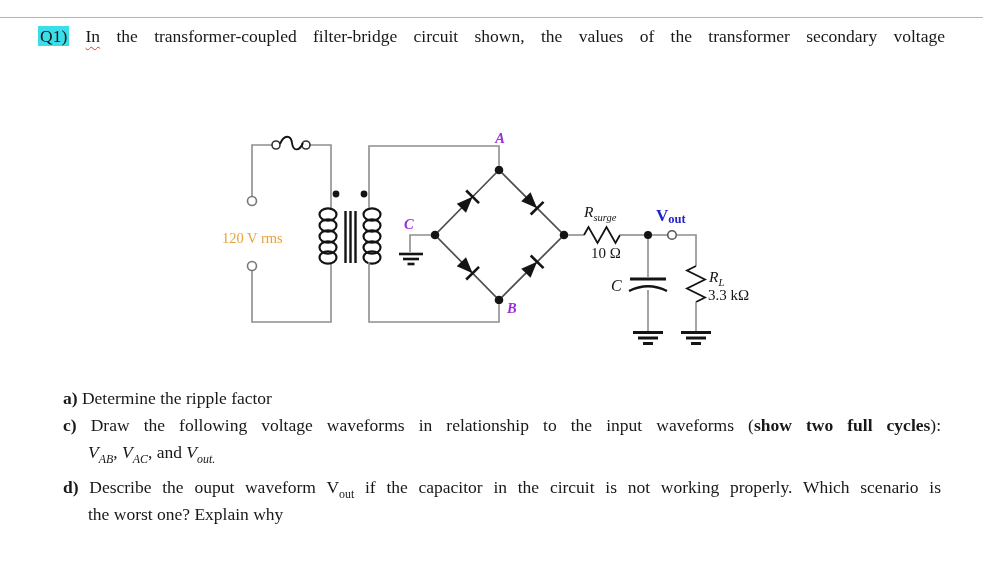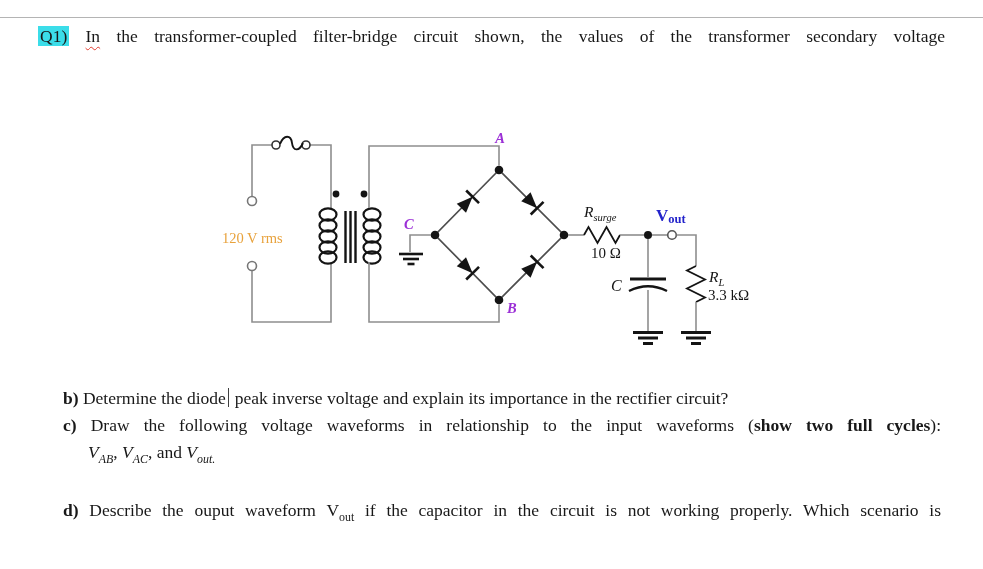--- a/index.html
+++ b/index.html
@@ -6,21 +6,21 @@
   .page{position:relative;width:983px;height:567px;background:#ffffff;overflow:hidden;
         font-family:"Liberation Serif",serif;color:#181818;}
   .top-rule{position:absolute;top:17px;left:0;width:983px;height:1px;background:#b4b4b4;}
   .intro{position:absolute;left:38px;top:22px;width:907px;font-size:17.5px;line-height:28.4px;}
   .jfull{text-align:justify;text-align-last:justify;}
   .hl{background:#3bdde9;padding:0 2px;}
   .sp{text-decoration-line:underline;text-decoration-style:wavy;text-decoration-color:#e23b2e;
       text-decoration-thickness:1px;text-underline-offset:4px;}
   .questions{position:absolute;left:63px;top:385px;width:878px;font-size:17.5px;line-height:27px;}
   .q-line2{padding-left:25px;}
-  .qd{margin-top:31px;}
+  .qd{margin-top:8px;}
   sub{font-size:68%;line-height:0;}
   .it{font-style:italic;}
   .caret{display:inline-block;width:1.5px;height:19px;background:#3f3f3f;vertical-align:-3px;margin:0 1px 0 2px;}
   .circuit{position:absolute;left:210px;top:125px;}
   .circuit text{font-family:"Liberation Serif",serif;}
   .wire{stroke:#8e8e8e;stroke-width:1.6;fill:none;}
   .arm{stroke:#4d4d4d;stroke-width:1.7;fill:none;}
   .comp{stroke:#141414;fill:none;}
 </style>
 </head>
@@ -157,24 +157,25 @@
 
     <text x="611" y="291" font-size="16" font-style="italic" fill="#141414">C</text>
 
     <text x="709" y="282" fill="#141414">
       <tspan font-size="15.5" font-style="italic">R</tspan><tspan font-size="10.5" font-style="italic" dy="3.5">L</tspan>
     </text>
     <text x="708" y="300" font-size="15" fill="#141414">3.3 kΩ</text>
   </svg>
 
   <div class="questions">
+    <div><b>a)</b> <span>Determine the ripple factor</span></div>
 
-    <div><b>b)</b> <span>Determine the diode</span><span class="caret"></span> <span>peak inverse voltage and explain its importance in the rectifier circuit?</span></div>
 
     <div class="jfull"><b>c)</b> <span>Draw the following voltage waveforms in relationship to the input waveforms (</span><b>show two full cycles</b><span>):</span></div>
 
     <div class="q-line2"><i>V</i><sub class="it">AB</sub><span>, </span><i>V</i><sub class="it">AC</sub><span>, and </span><i>V</i><sub class="it">out.</sub></div>
 
     <div class="jfull qd"><b>d)</b> <span>Describe the ouput waveform</span> <span><span>V</span><sub>out</sub></span><span> if the capacitor in the circuit is not working properly. Which scenario is</span></div>
 
+    <div class="q-line2">the worst one? Explain why</div>
   </div>
 
 </div>
 
 </body></html>

